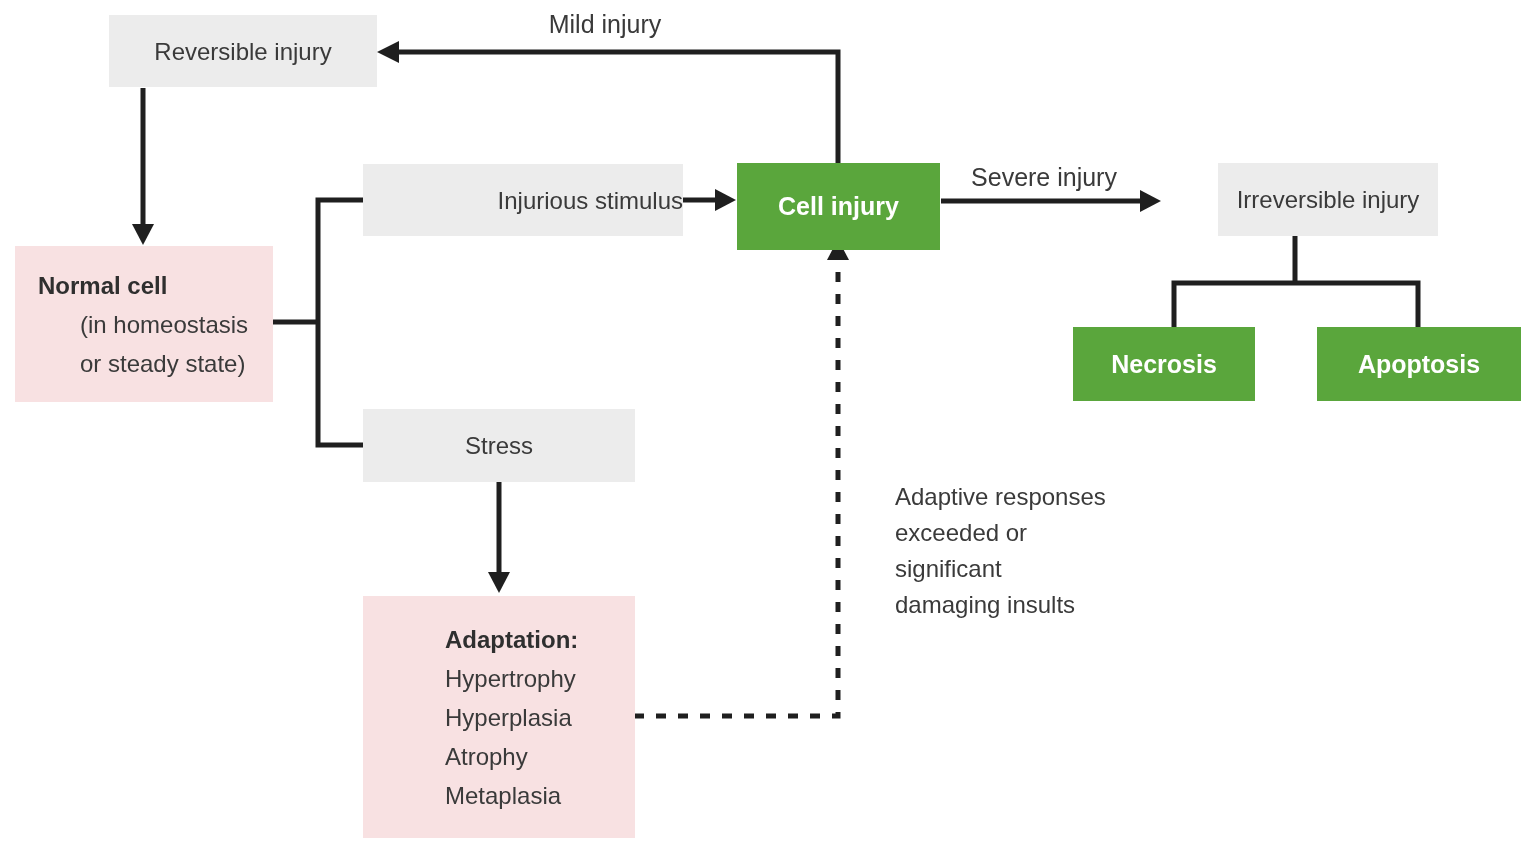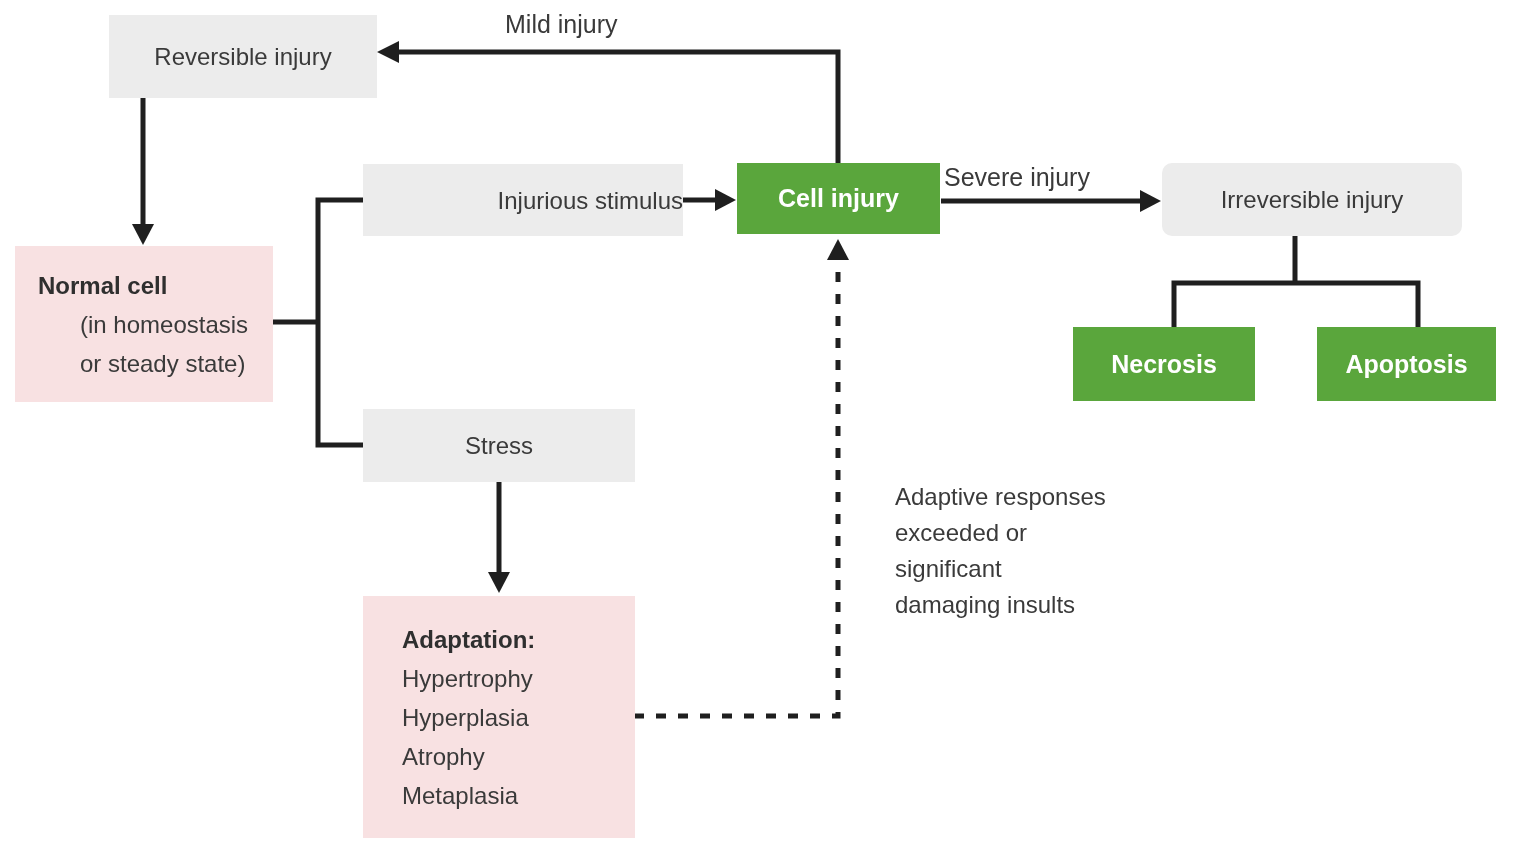--- a/index.html
+++ b/index.html
@@ -48,40 +48,40 @@
   }
   .node.gray  { background: var(--gray);  color: var(--text); }
   .node.pink  { background: var(--pink);  color: var(--text); align-items: flex-start; text-align: left; }
   .node.green { background: var(--green); color: var(--text-on-green); font-weight: bold; font-size: 25px; }
   .node .head { font-weight: bold; color: #2f2f2f; }
   .pre { white-space: pre-line; margin-left: 42px; }
   .edge-label {
     position: absolute;
     font-size: 25px;
     color: var(--text);
-    text-align: left;
+    text-align: center;
   }
   .note {
     position: absolute;
     font-size: 24px;
     line-height: 36px;
     color: var(--text);
     text-align: left;
   }
 
   
-  .n-reversible   { left: 109px;  top: 15px;  width: 268px; height: 83px; }
+  .n-reversible   { left: 109px;  top: 15px;  width: 268px; height: 72px; }
   .n-normal-cell  { left: 15px;   top: 246px; width: 258px; height: 156px; padding-left: 23px; }
   .n-injurious    { left: 363px;  top: 164px; width: 320px; height: 72px; align-items: flex-end; }
-  .n-cell-injury  { left: 737px;  top: 163px; width: 203px; height: 71px; }
-  .n-irreversible { left: 1162px; top: 163px; width: 300px; height: 73px; border-radius: 10px; }
+  .n-cell-injury  { left: 737px;  top: 163px; width: 203px; height: 87px; }
+  .n-irreversible { left: 1218px; top: 163px; width: 220px; height: 73px; }
   .n-necrosis     { left: 1073px; top: 327px; width: 182px; height: 74px; }
-  .n-apoptosis    { left: 1317px; top: 327px; width: 179px; height: 74px; }
+  .n-apoptosis    { left: 1317px; top: 327px; width: 204px; height: 74px; }
   .n-stress       { left: 363px;  top: 409px; width: 272px; height: 73px; }
-  .n-adaptation   { left: 363px;  top: 596px; width: 272px; height: 242px; padding-left: 39px; }
+  .n-adaptation   { left: 363px;  top: 596px; width: 272px; height: 242px; padding-left: 82px; }
 
   .l-mild   { left: 505px; top: 10px;  width: 200px; }
   .l-severe { left: 944px; top: 163px; width: 200px; }
   .l-note   { left: 853px; top: 479px; width: 290px; }
 </style>
 </head>
 <body>
 
 <div class="canvas">
 

